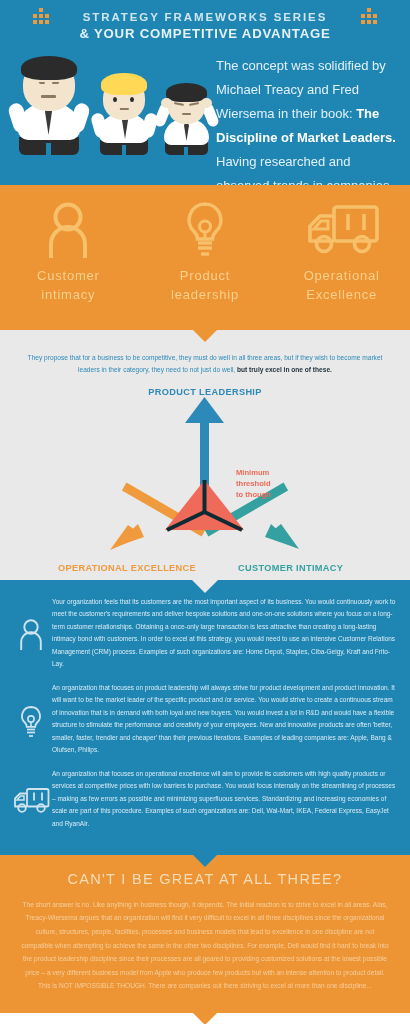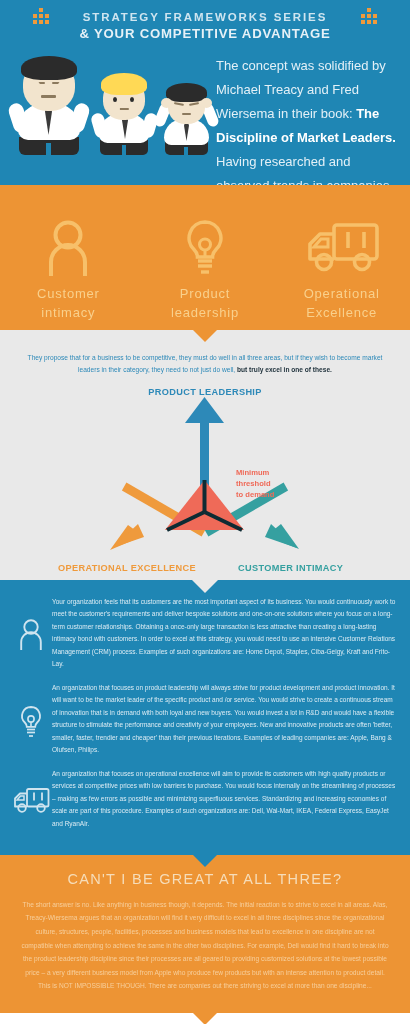--- a/index.html
+++ b/index.html
@@ -135,21 +135,21 @@
     position:absolute; left:50%; transform:translateX(-50%);
     width:0; height:0; z-index:5;
   }
 
   
   .disciplines {
     position:relative;
     background:#ed9434;
     height:145px;
     display:flex;
-    padding-top:32px;
+    padding-top:14px;
   }
   .disc { flex:1; text-align:center; }
   .disc-icon { height:62px; display:flex; align-items:center; justify-content:center; }
   .disc-icon svg { display:block; }
   .disc-label {
     color:#f9d08c;
     font-size:13px;
     line-height:1.45;
     letter-spacing:0.8px;
     margin-top:6px;
@@ -386,21 +386,21 @@
         <line x1="204.5" y1="127" x2="242" y2="145" stroke="#0e2b33" stroke-width="4"></line>
       </svg>
 
       <div class="tri-label tri-pl">PRODUCT LEADERSHIP</div>
       <div class="tri-label tri-oe">OPERATIONAL EXCELLENCE</div>
       <div class="tri-label tri-ci">CUSTOMER INTIMACY</div>
 
       <div class="tri-min">
         <span>Minimum</span><br>
         <span>threshold</span><br>
-        <span>to demand</span>
+        <span>to though</span>
       </div>
     </div>
   </div>
 
   <div class="details">
     <div class="notch" style="top:0; border-left:13px solid transparent; border-right:13px solid transparent; border-top:13px solid #e9e9e9;"></div>
 
     <div class="detail-row">
       <div class="detail-icon">
         <svg width="26" height="32" viewBox="0 0 26 32">

